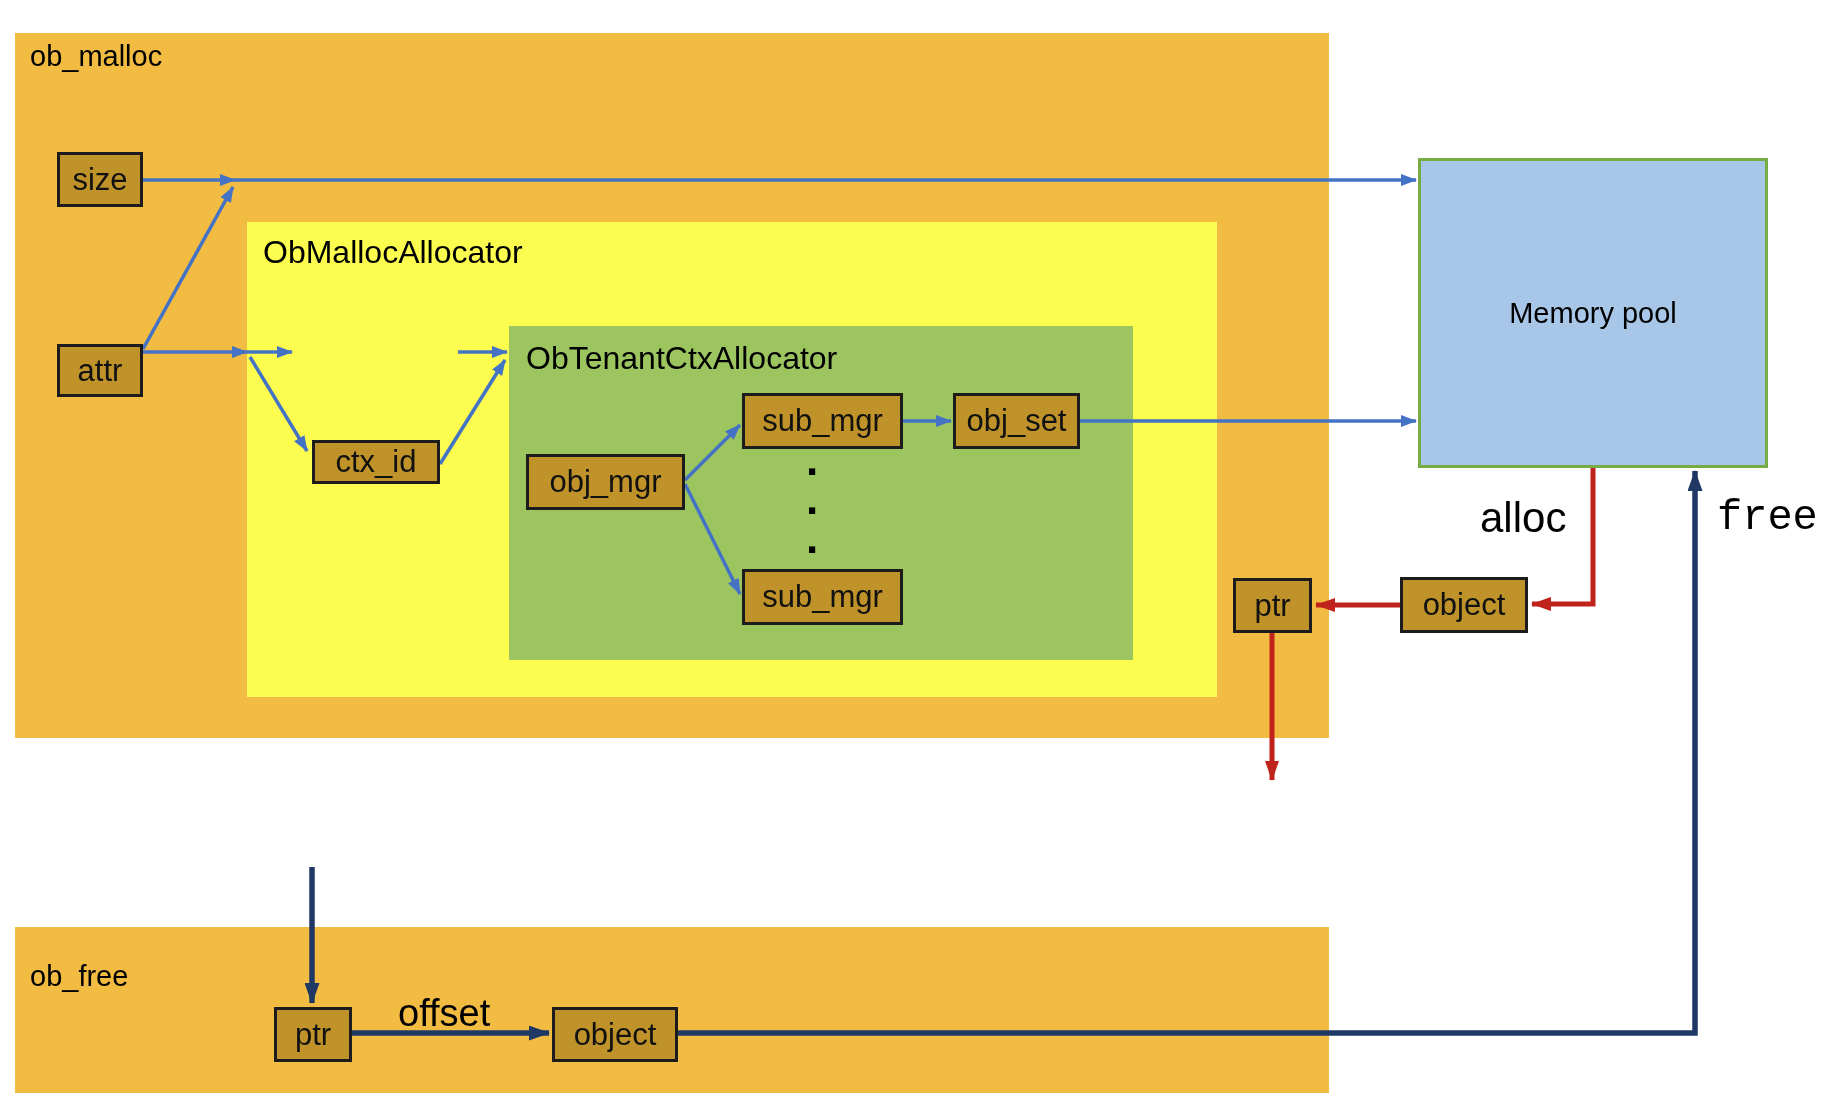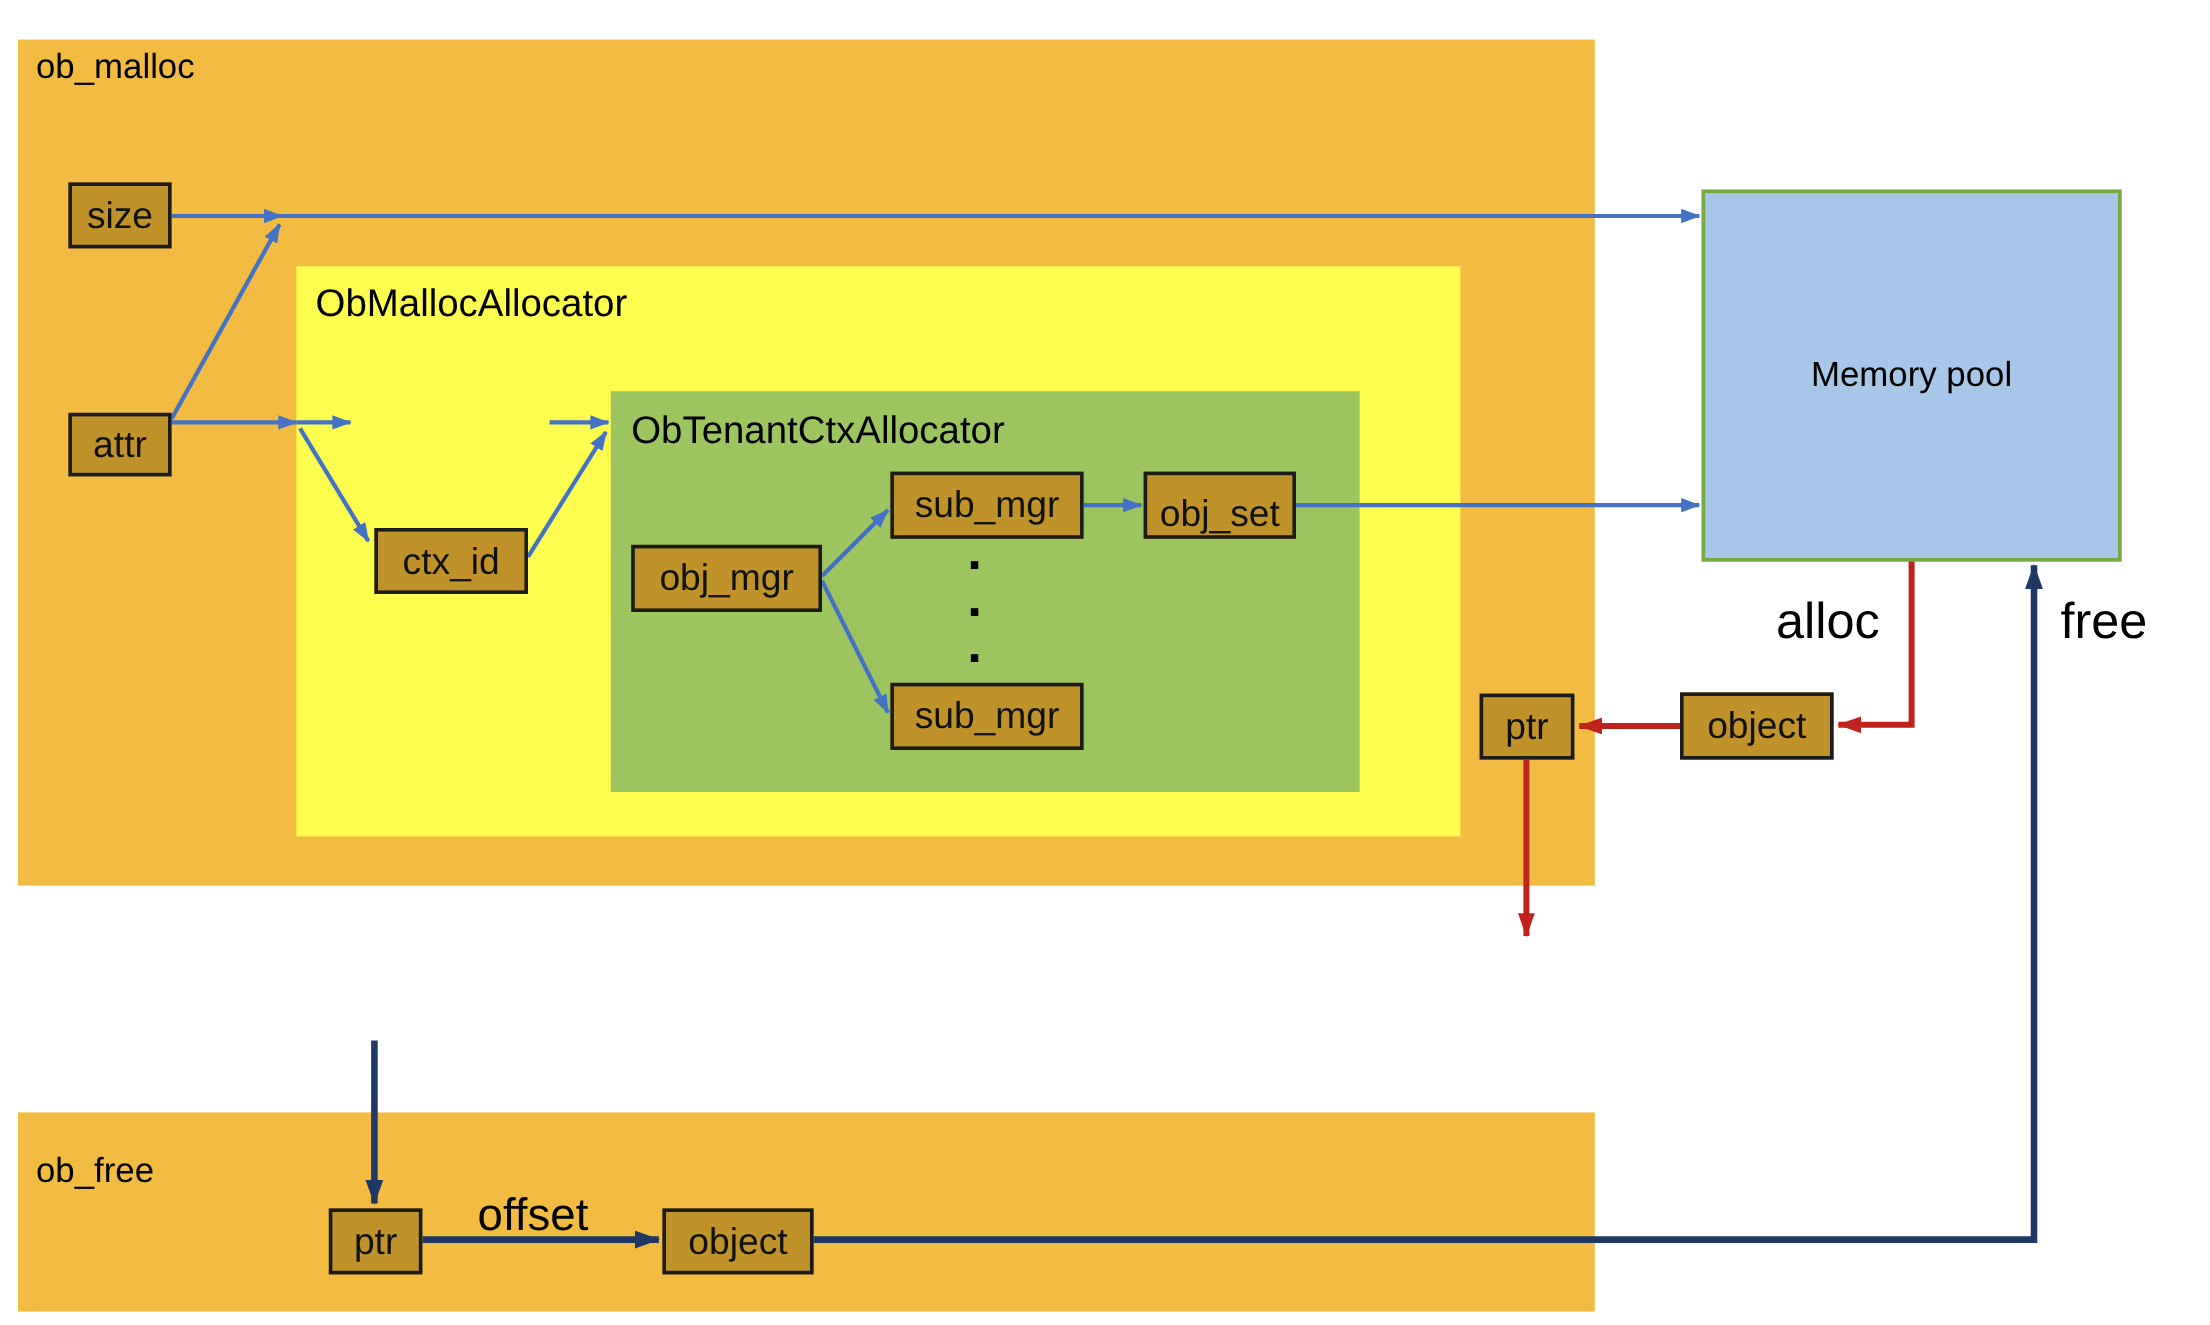--- a/index.html
+++ b/index.html
@@ -87,49 +87,49 @@
     <line class="navy-line" x1="352" y1="1033" x2="549" y2="1033" marker-end="url(#mn)"></line>
     <polyline class="navy-line" points="678,1033 1695,1033 1695,471" marker-end="url(#mn)"></polyline>
   </svg>
 
   <div class="abs node" style="left:57px;top:152px;width:86px;height:55px;">
     <span>size</span>
   </div>
   <div class="abs node" style="left:57px;top:344px;width:86px;height:53px;">
     <span>attr</span>
   </div>
-  <div class="abs node" style="left:312px;top:440px;width:128px;height:55px;">
+  <div class="abs node" style="left:312px;top:440px;width:128px;height:44px;">
     <span>ctx_id</span>
   </div>
   <div class="abs node" style="left:526px;top:454px;width:159px;height:56px;">
     <span>obj_mgr</span>
   </div>
   <div class="abs node" style="left:742px;top:393px;width:161px;height:56px;">
     <span>sub_mgr</span>
   </div>
   <div class="abs node" style="left:742px;top:569px;width:161px;height:56px;">
     <span>sub_mgr</span>
   </div>
-  <div class="abs node" style="left:953px;top:393px;width:127px;height:56px;align-items:flex-end;">
+  <div class="abs node" style="left:953px;top:393px;width:127px;height:56px;">
     <span>obj_set</span>
   </div>
   <div class="abs node" style="left:1233px;top:578px;width:79px;height:55px;">
     <span>ptr</span>
   </div>
   <div class="abs node" style="left:1400px;top:577px;width:128px;height:56px;">
     <span>object</span>
   </div>
   <div class="abs node" style="left:274px;top:1007px;width:78px;height:55px;">
     <span>ptr</span>
   </div>
   <div class="abs node" style="left:552px;top:1007px;width:126px;height:55px;">
     <span>object</span>
   </div>
 
   <div class="abs dots" style="left:806px;top:440px;">.
 .
 .</div>
 
   <div class="abs big-label" style="left:1480px;top:494px;">alloc</div>
-  <div class="abs big-label" style="left:1717px;top:494px;">free</div>
+  <div class="abs big-label" style="left:1717px;top:494px;font-family:Liberation Mono, monospace;">free</div>
   <div class="abs offset-label" style="left:398px;top:992px;">offset</div>
 
 </div>
 
 </body></html>

